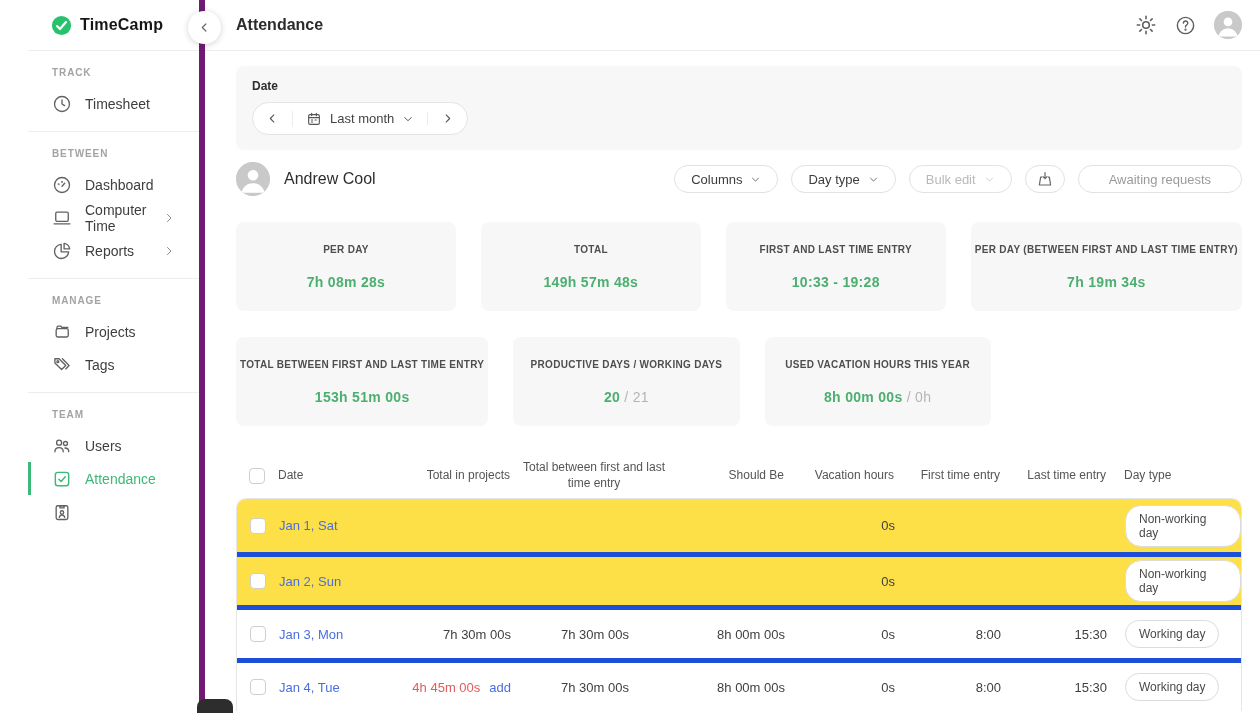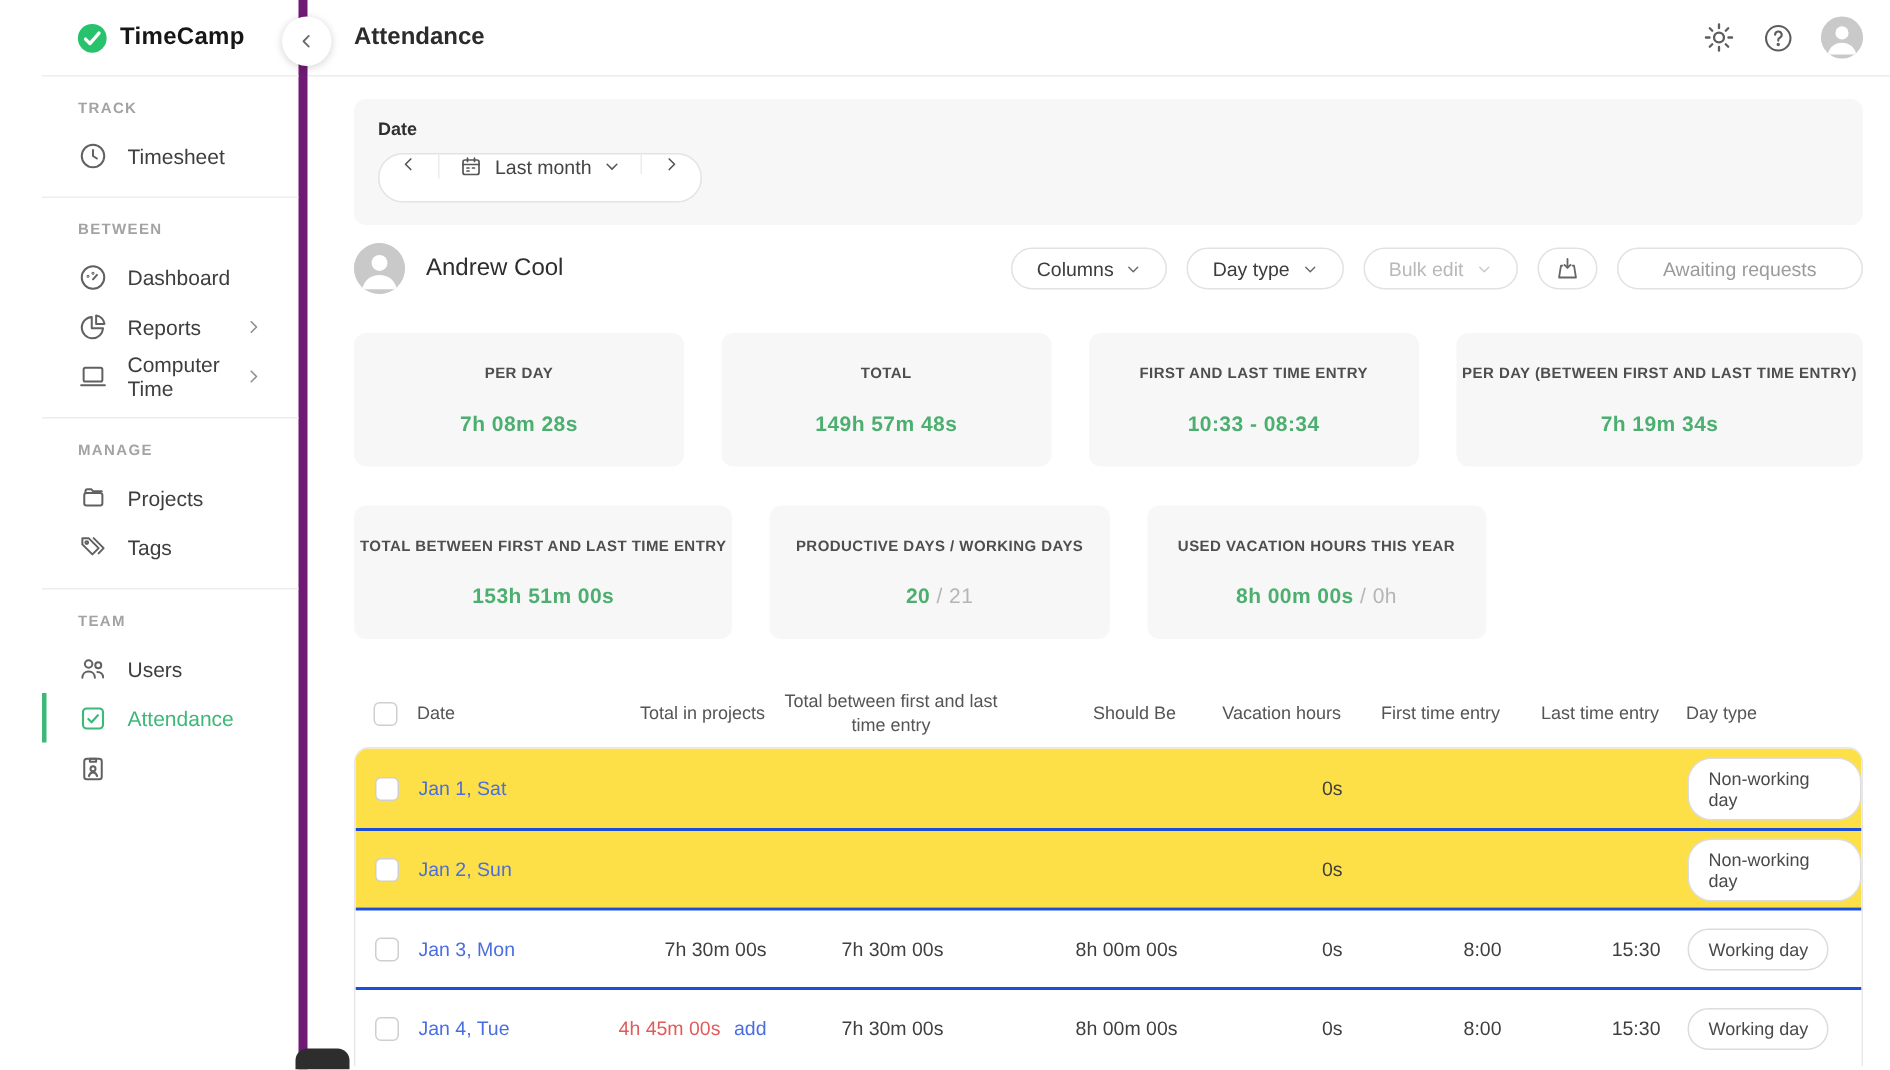--- a/index.html
+++ b/index.html
@@ -30,21 +30,21 @@
   .page-title { font-size:16px; font-weight:700; color:#2c2c2c; }
   .topbar-right { margin-left:auto; display:flex; align-items:center; gap:18px; }
   .topbar-right .ic { color:#5d5d5d; cursor:pointer; }
   .avatar { width:28px; height:28px; border-radius:50%; overflow:hidden; background:#cbcbcb; cursor:pointer; }
 
   .content { padding:15px 18px 0 31px; flex:1; overflow:hidden; }
 
   
   .date-panel { background:#f7f7f8; border-radius:8px; padding:13px 16px 18px; height:84px; }
   .date-label { font-size:12px; font-weight:600; color:#2f2f2f; margin-bottom:9px; }
-  .pill-group { display:flex; align-items:flex-start; border:1px solid #e3e3e3; border-radius:17px; background:#fff; height:33px; width:fit-content; overflow:hidden; }
+  .pill-group { display:flex; align-items:center; border:1px solid #e3e3e3; border-radius:17px; background:#fff; height:33px; width:fit-content; overflow:hidden; }
   .seg { display:flex; align-items:center; gap:8px; padding:0 13px; cursor:pointer; color:#444; font-size:13px; }
   .seg + .seg { border-left:1px solid #ececec; }
   .seg .ic { color:#555; }
 
   
   .user-row { margin-top:12px; display:flex; align-items:center; }
   .user-avatar { width:34px; height:34px; border-radius:50%; overflow:hidden; background:#cbcbcb; }
   .user-name { margin-left:14px; font-size:16px; color:#2e2e2e; }
   .toolbar { margin-left:auto; display:flex; align-items:center; gap:13px; }
   .tbtn { height:28px; border:1px solid #e2e2e2; border-radius:18px; background:#fff; display:flex; align-items:center; gap:8px;
@@ -64,21 +64,21 @@
 
   
   .grid { display:grid; grid-template-columns:42px 112px 120px 168px 106px 110px 106px 106px auto; align-items:center; }
   .thead { height:45px; margin-top:27px; font-size:12px; color:#555; }
   .thead > div { line-height:1.3; }
   .r { text-align:right; }
   .c { text-align:center; }
   .dt { padding-left:18px; }
   .tbody { border:1px solid #e6e6e6; border-bottom:none; border-radius:10px 10px 0 0; overflow:hidden; }
   .trow { height:53px; font-size:13px; color:#3f3f3f; background:#fff; }
-  .trow + .trow { border-top:2px solid #1d4ed8; }
+  .trow + .trow { border-top:5px solid #1d4ed8; }
   .trow.gray { background:#fde047; }
   .checkbox { width:16px; height:16px; border:1px solid #cfcfcf; border-radius:4px; background:#fff; margin-left:13px; cursor:pointer; }
   .date-link { color:#4a6ee0; cursor:pointer; }
   .badge { display:inline-block; padding:6px 13px; border:1px solid #dcdcdc; border-radius:16px; background:#fff; font-size:12px; color:#4a4a4a; cursor:pointer; }
   .red { color:#e15b5b; }
   .add-link { color:#4a6ee0; margin-left:9px; cursor:pointer; }
 
   .bl-widget { position:absolute; left:197px; bottom:0; width:36px; height:14px; background:#2d2d2d; border-radius:8px 8px 0 0; z-index:30; cursor:pointer; }
 
   .ic svg { display:block; }
@@ -119,39 +119,39 @@
             <path d="M12 13.5l3.2-3.6"></path>
             <circle cx="8" cy="11" r="0.4"></circle>
             <circle cx="12" cy="8.5" r="0.4"></circle>
           </svg>
         </span>
       <span class="grow">Dashboard</span>
     </div>
     <div class="side-item">
       <span class="ic">
           <svg width="20" height="20" viewBox="0 0 24 24" fill="none" stroke="currentColor" stroke-width="1.6" stroke-linecap="round" stroke-linejoin="round">
-            <path d="M11 4a8.5 8.5 0 1 0 9 9h-9z"></path>
-            <path d="M14.5 2.8a8 8 0 0 1 6.7 6.7h-6.7z"></path>
-          </svg>
-        </span>
-      <span class="grow">Reports</span>
+            <rect x="4.5" y="5" width="15" height="11" rx="1.5"></rect>
+            <path d="M2.5 19h19"></path>
+          </svg>
+        </span>
+      <span class="grow">Computer Time</span>
       <span class="ic chev">
           <svg width="12" height="12" viewBox="0 0 24 24" fill="none" stroke="currentColor" stroke-width="2" stroke-linecap="round" stroke-linejoin="round">
             <path d="M9 5l7 7-7 7"></path>
           </svg>
         </span>
     </div>
     <div class="side-item">
       <span class="ic">
           <svg width="20" height="20" viewBox="0 0 24 24" fill="none" stroke="currentColor" stroke-width="1.6" stroke-linecap="round" stroke-linejoin="round">
-            <rect x="4.5" y="5" width="15" height="11" rx="1.5"></rect>
-            <path d="M2.5 19h19"></path>
-          </svg>
-        </span>
-      <span class="grow">Computer Time</span>
+            <path d="M11 4a8.5 8.5 0 1 0 9 9h-9z"></path>
+            <path d="M14.5 2.8a8 8 0 0 1 6.7 6.7h-6.7z"></path>
+          </svg>
+        </span>
+      <span class="grow">Reports</span>
       <span class="ic chev">
           <svg width="12" height="12" viewBox="0 0 24 24" fill="none" stroke="currentColor" stroke-width="2" stroke-linecap="round" stroke-linejoin="round">
             <path d="M9 5l7 7-7 7"></path>
           </svg>
         </span>
     </div>
   </div>
 
   <div class="side-section">
     <div class="section-label">MANAGE</div>
@@ -333,21 +333,21 @@
       <div class="card">
         <div class="card-label">PER DAY</div>
         <div class="card-value">7h 08m 28s</div>
       </div>
       <div class="card">
         <div class="card-label">TOTAL</div>
         <div class="card-value">149h 57m 48s</div>
       </div>
       <div class="card">
         <div class="card-label">FIRST AND LAST TIME ENTRY</div>
-        <div class="card-value">10:33 - 08:34</div>
+        <div class="card-value">10:33 - 19:28</div>
       </div>
       <div class="card">
         <div class="card-label">PER DAY (BETWEEN FIRST AND LAST TIME ENTRY)</div>
         <div class="card-value">7h 19m 34s</div>
       </div>
     </div>
 
     <div class="stats">
       <div class="card">
         <div class="card-label">TOTAL BETWEEN FIRST AND LAST TIME ENTRY</div>

